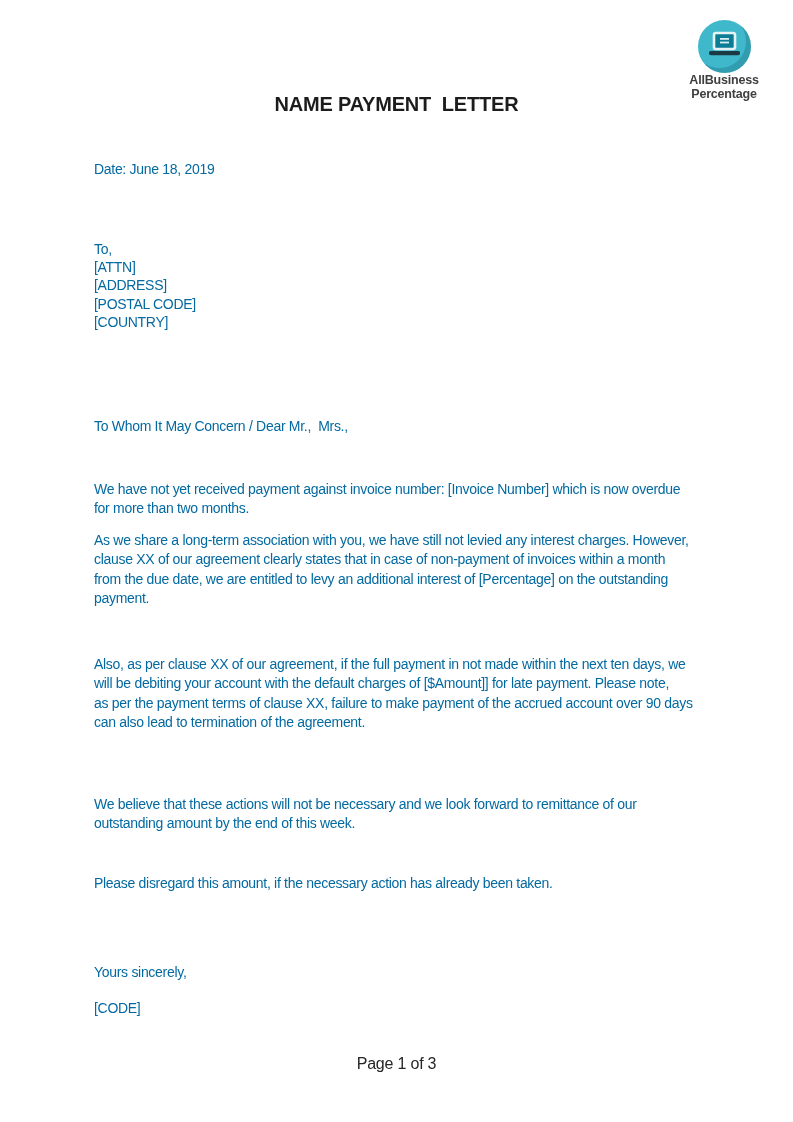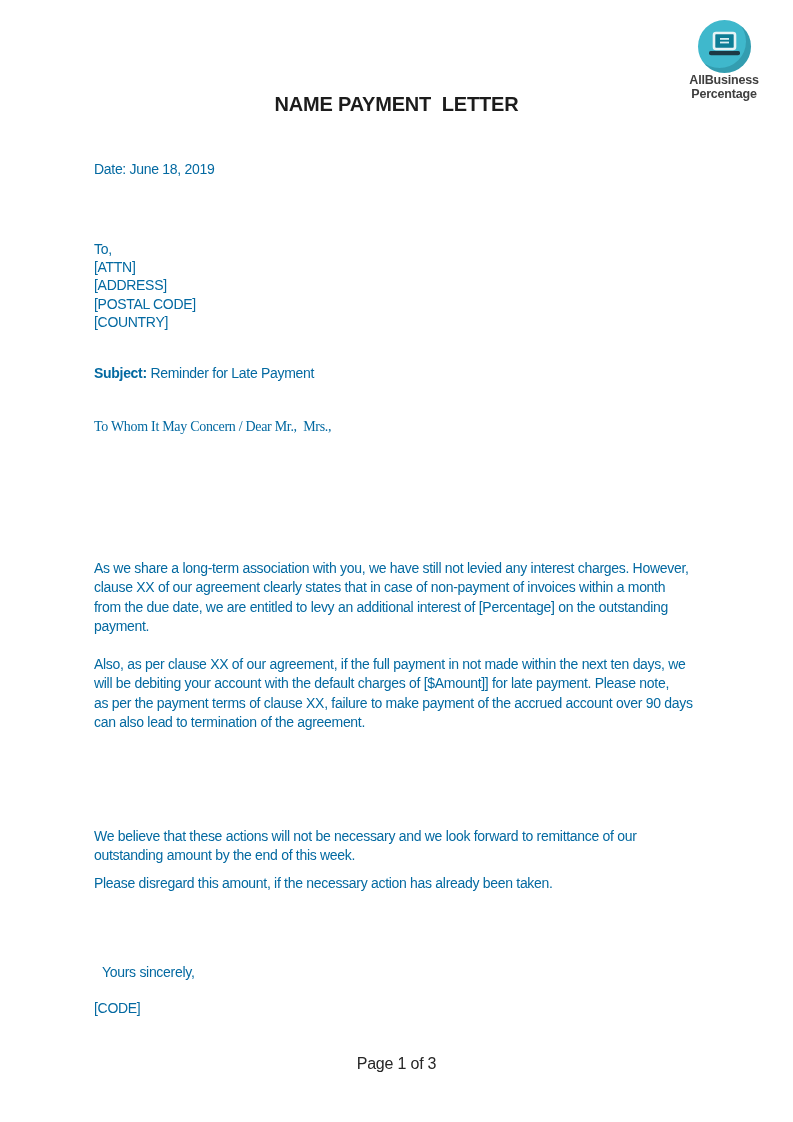--- a/index.html
+++ b/index.html
@@ -94,39 +94,40 @@
   <div class="doc-title">NAME PAYMENT  LETTER</div>
 
   <div class="block" style="top:160px;">Date: June 18, 2019</div>
 
   <div class="block addr" style="top:220px;margin-top:20px;">To,
 [ATTN]
 [ADDRESS]
 [POSTAL CODE]
 [COUNTRY]</div>
 
-  <div class="block" style="top:364px;"><span class="bold">Subject:</span><span> Reminder for Late Payment</span></div>
 
-  <div class="block" style="top:417px;font-family:Liberation Serif, serif;">To Whom It May Concern / Dear Mr.,  Mrs.,</div>
+  <div class="block" style="top:417px;">To Whom It May Concern / Dear Mr.,  Mrs.,</div>
 
+  <div class="block" style="top:480px;">We have not yet received payment against invoice number: [Invoice Number] which is now overdue
+for more than two months.</div>
 
-  <div class="block" style="top:559px;">As we share a long-term association with you, we have still not levied any interest charges. However,
+  <div class="block" style="top:531px;">As we share a long-term association with you, we have still not levied any interest charges. However,
 clause XX of our agreement clearly states that in case of non-payment of invoices within a month
 from the due date, we are entitled to levy an additional interest of [Percentage] on the outstanding
 payment.</div>
 
   <div class="block" style="top:655px;">Also, as per clause XX of our agreement, if the full payment in not made within the next ten days, we
 will be debiting your account with the default charges of [$Amount]] for late payment. Please note,
 as per the payment terms of clause XX, failure to make payment of the accrued account over 90 days
 can also lead to termination of the agreement.</div>
 
-  <div class="block" style="top:795px;margin-top:32px;">We believe that these actions will not be necessary and we look forward to remittance of our
+  <div class="block" style="top:795px;">We believe that these actions will not be necessary and we look forward to remittance of our
 outstanding amount by the end of this week.</div>
 
   <div class="block" style="top:874px;">Please disregard this amount, if the necessary action has already been taken.</div>
 
-  <div class="block" style="top:963px;margin-left:8px;">Yours sincerely,</div>
+  <div class="block" style="top:963px;">Yours sincerely,</div>
 
   <div class="block" style="top:999px;">[CODE]</div>
 
   <div class="footer">Page 1 of 3</div>
 
 </div>
 
 </body></html>

